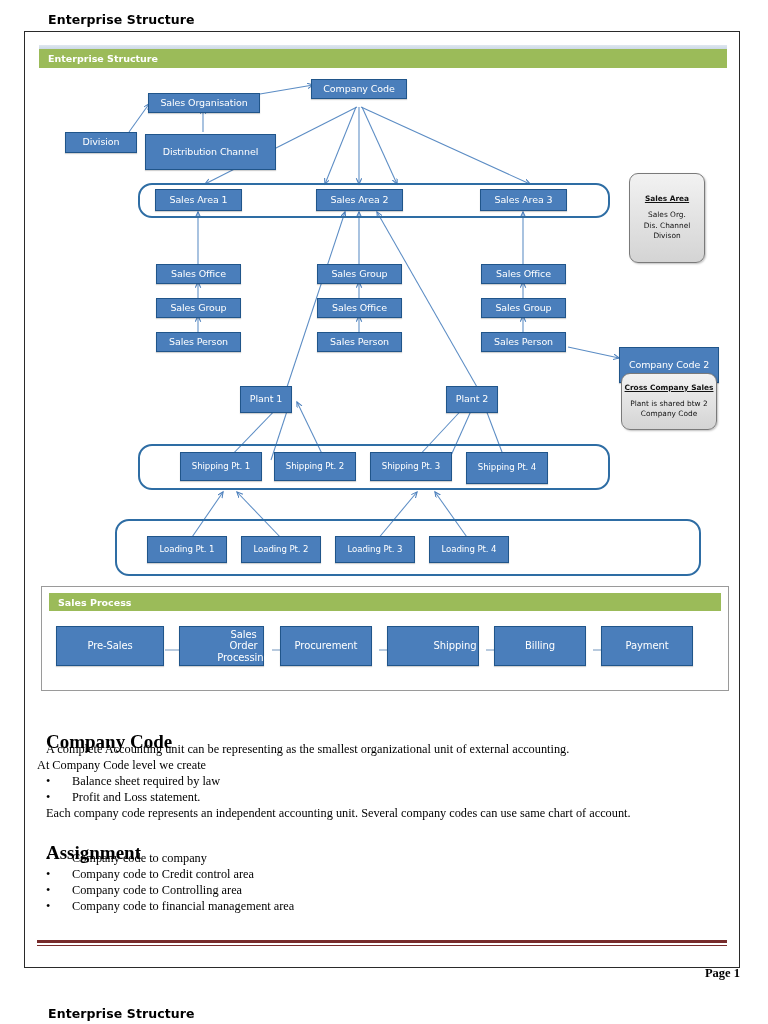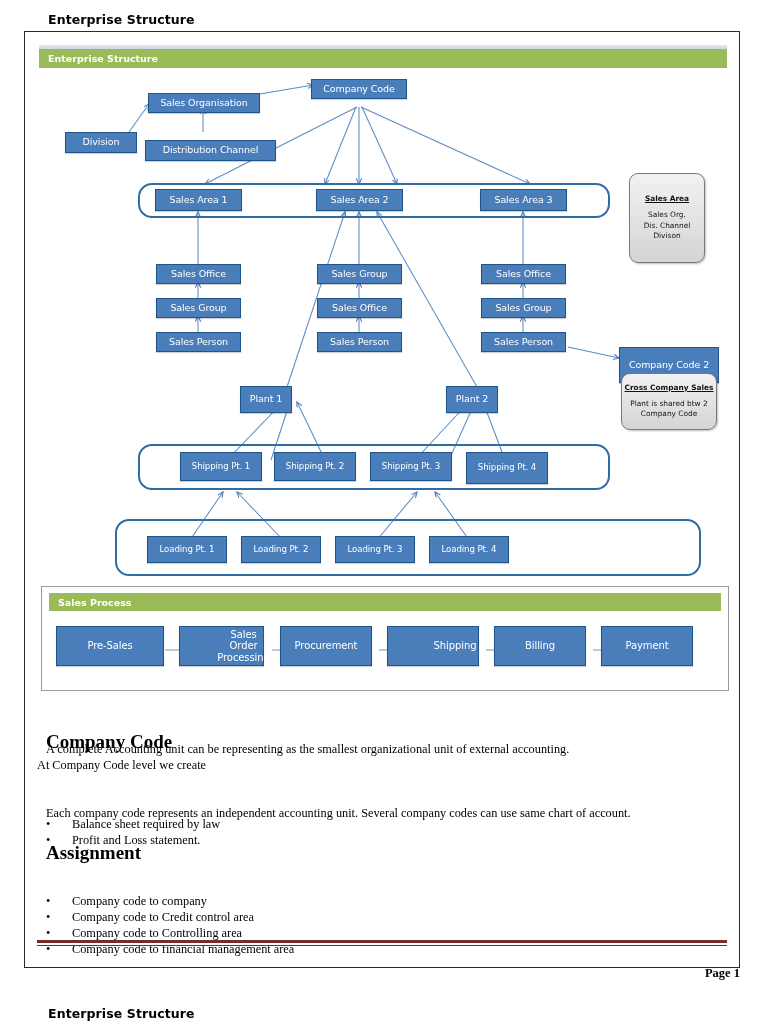--- a/index.html
+++ b/index.html
@@ -101,21 +101,20 @@
     position:absolute;
     font-family:"Liberation Serif", serif;
     font-size:12.3px;line-height:15.6px;
     white-space:nowrap;
   }
   .bullet-row{
     position:absolute;
     font-family:"Liberation Serif", serif;
     font-size:12.3px;line-height:15.6px;
     white-space:nowrap;
-    margin-top:43px;
   }
   .bullet-row .bdot{display:inline-block;width:26px;}
   .rule-wrap{position:absolute;left:12px;right:12px;top:908px;}
   .rule-thick{height:3px;background:#772b2b;}
   .rule-gap{height:1.6px;background:#ffffff;}
   .rule-thin{height:1.6px;background:#772b2b;}
 </style>
 </head>
 <body>
 
@@ -191,21 +190,21 @@
   </div>
 
   <div class="nbox" style="left:123px;top:61px;width:112px;height:20px;">
     <span>Sales Organisation</span>
   </div>
 
   <div class="nbox" style="left:40px;top:100px;width:72px;height:21px;">
     <span>Division</span>
   </div>
 
-  <div class="nbox" style="left:120px;top:108px;width:131px;height:21px;justify-content:center;">
+  <div class="nbox" style="left:120px;top:102px;width:131px;height:36px;justify-content:center;">
     <span>Distribution Channel</span>
   </div>
 
   <div class="pool" style="left:113px;top:151px;width:472px;height:35px;"></div>
 
   <div class="nbox" style="left:130px;top:157px;width:87px;height:22px;">
     <span>Sales Area 1</span>
   </div>
   <div class="nbox" style="left:291px;top:157px;width:87px;height:22px;">
     <span>Sales Area 2</span>

